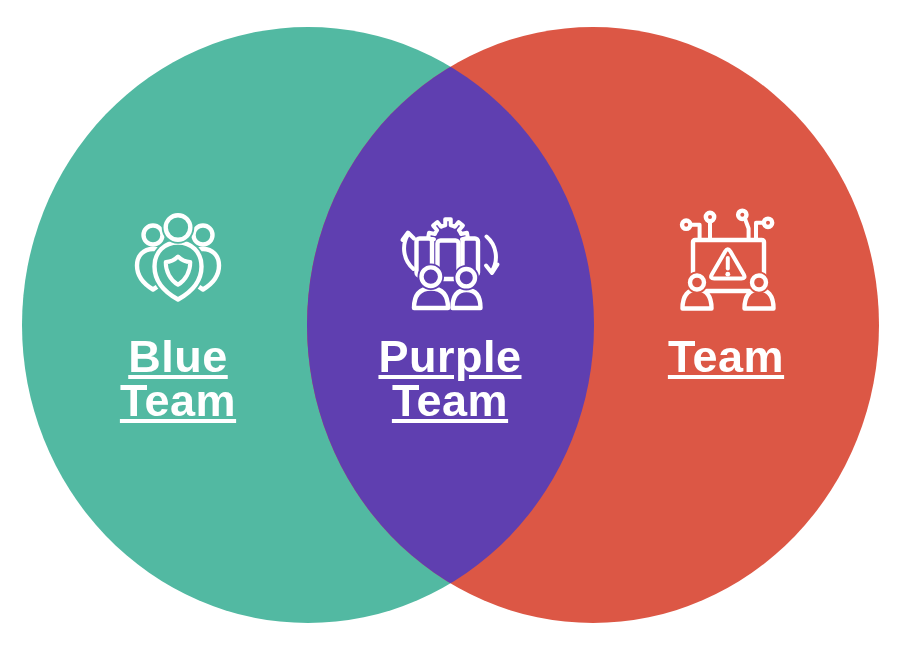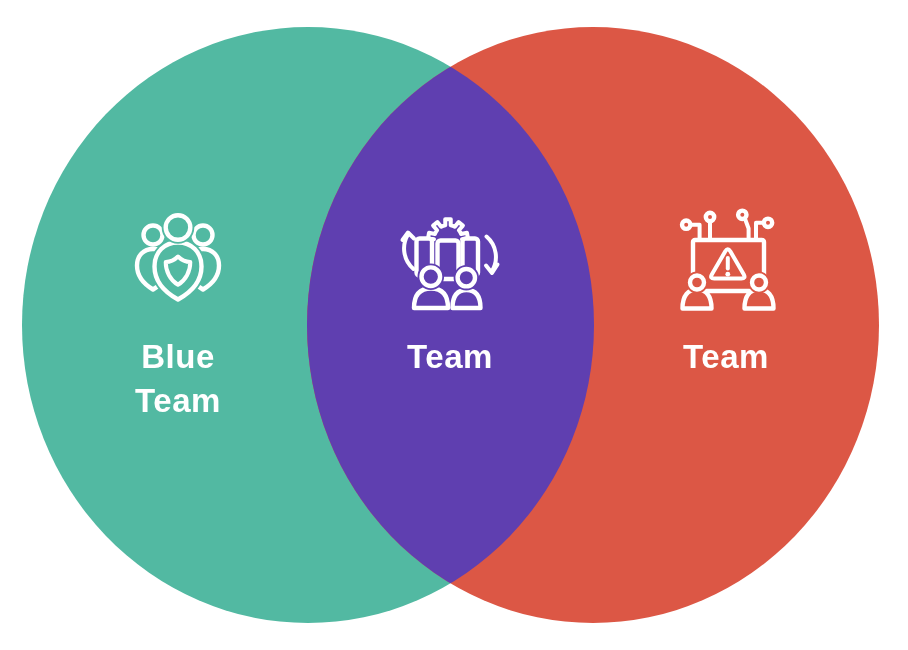--- a/index.html
+++ b/index.html
@@ -7,22 +7,22 @@
     position:relative; width:908px; height:650px; overflow:hidden;
     font-family:"Liberation Sans", sans-serif;
   }
   #venn { position:absolute; left:0; top:0; }
   .team-col { position:absolute; top:211px; width:220px; text-align:center; }
   #col-blue   { left:68px; }
   #col-purple { left:340px; }
   #col-red    { left:616px; }
   .team-icon { display:block; margin:0 auto; width:100px; height:100px; overflow:visible; }
   .team-label {
-    margin-top:24px; color:#ffffff; font-size:33px; font-weight:700;
-    line-height:44px; letter-spacing:0.5px;
+    margin-top:24px; color:#ffffff; font-size:45px; font-weight:700;
+    line-height:44px; letter-spacing:0.5px;text-decoration:underline;
   }
   
   .st { fill:none; stroke:#ffffff; stroke-width:4.4; stroke-linecap:round; stroke-linejoin:round; }
   .st4 { fill:none; stroke:#ffffff; stroke-width:4; stroke-linecap:round; stroke-linejoin:round; }
   
   .ms { stroke:#ffffff; stroke-width:4.4; stroke-linecap:round; stroke-linejoin:round; }
 </style>
 </head>
 <body>
 
@@ -79,20 +79,21 @@
 
       <path class="ms" d="M 52.5,97 C 52.5,84.5 58,79 66.5,79 C 75,79 80.5,84.5 80.5,97 Z" fill="#5F3FB0"></path>
       <circle cx="66.3" cy="66.7" r="8.7" stroke-width="8" stroke="#5F3FB0" fill="#5F3FB0"></circle>
       <circle class="st" cx="66.3" cy="66.7" r="8.7"></circle>
 
       <path class="ms" d="M 14,97 C 14,83.5 20.5,77.5 31,77.5 C 41.5,77.5 48,83.5 48,97 Z" fill="#5F3FB0"></path>
       <circle cx="30.8" cy="65.7" r="9.3" stroke-width="8" stroke="#5F3FB0" fill="#5F3FB0"></circle>
       <circle class="st" cx="30.8" cy="65.7" r="9.3"></circle>
     </svg>
     <div class="team-label">
+      <div>Purple</div>
       <div>Team</div>
     </div>
   </div>
 
   <div class="team-col" id="col-red">
     <svg class="team-icon" viewBox="0 0 100 100">
 
       <path class="st4" d="M 14.5,13.7 L 23.6,13.7 L 23.6,29"></path>
       <circle class="ms" cx="10.2" cy="13.7" r="4.2" fill="#DC5745"></circle>
       <path class="st4" d="M 34,10.3 L 34,29"></path>

